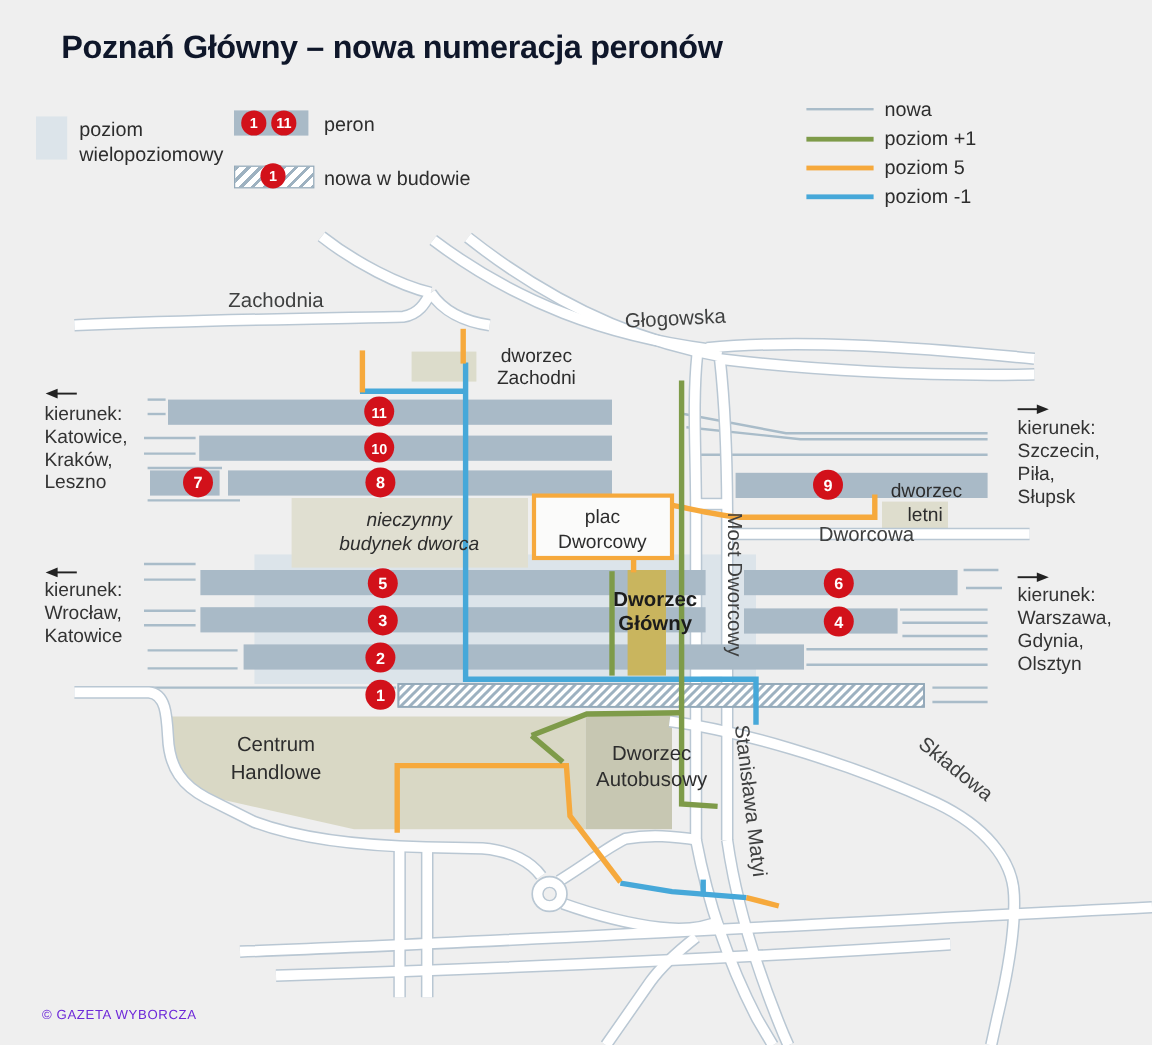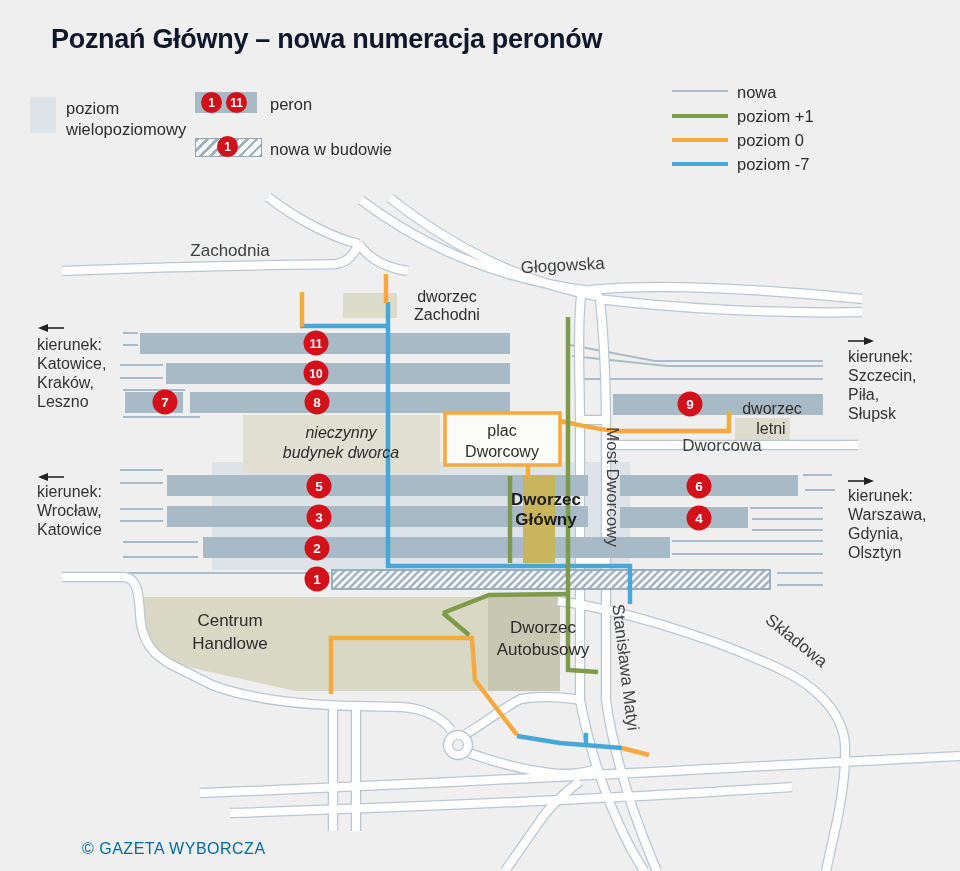--- a/index.html
+++ b/index.html
@@ -1,20 +1,20 @@
 <!DOCTYPE html>
 <html><head>
 <meta charset="utf-8">
 <style>
   html,body{margin:0;padding:0;background:#efefef;}
   body{font-family:"Liberation Sans", sans-serif;}
   .stage{position:relative;width:960px;height:871px;background:#efefef;overflow:hidden;}
   .abs{position:absolute;}
   .title{left:51px;top:24px;font-size:27px;font-weight:bold;color:#0f172a;letter-spacing:-0.3px;}
-  .credit{left:35px;top:840px;font-size:16px;color:#0369a1;letter-spacing:0.5px;margin-left:47px;}
+  .credit{left:35px;top:840px;font-size:11px;color:#6d28d9;letter-spacing:0.5px;}
   .lg-parking-swatch{left:30px;top:97px;width:26px;height:36px;background:#dce4ea;}
   .lg-text{font-size:16.5px;color:#2d2d2d;}
   .lg-parking-label{left:66px;top:98px;line-height:21px;}
   .lg-perony-swatch{left:195px;top:92px;width:62px;height:21px;background:#a9bac7;}
   .badge{position:absolute;width:21px;height:21px;border-radius:50%;background:#d2111a;color:#fff;
          font-weight:bold;font-size:12px;display:flex;align-items:center;justify-content:center;}
   .lg-perony-label{left:270px;top:95px;}
   .lg-budowie-swatch{left:195px;top:138px;width:65px;height:17px;border:1px solid #93a9b9;
       background:repeating-linear-gradient(135deg,#9db1c0 0 2.5px,#ffffff 2.5px 7px);}
   .lg-budowie-label{left:270px;top:140px;}
@@ -329,20 +329,20 @@
 
     <div class="abs lg-budowie-swatch"></div>
     <div class="badge" style="left:217px;top:136px;">1</div>
     <div class="abs lg-budowie-label lg-text">nowa w budowie</div>
 
     <div class="abs lg-line lg-line-tory"></div>
     <div class="abs lg-tory-label lg-text">nowa</div>
     <div class="abs lg-line lg-line-p1"></div>
     <div class="abs lg-p1-label lg-text">poziom +1</div>
     <div class="abs lg-line lg-line-p0"></div>
-    <div class="abs lg-p0-label lg-text">poziom 0</div>
+    <div class="abs lg-p0-label lg-text">poziom 5</div>
     <div class="abs lg-line lg-line-m1"></div>
-    <div class="abs lg-m1-label lg-text">poziom -7</div>
+    <div class="abs lg-m1-label lg-text">poziom -1</div>
   </div>
 
   <div class="abs credit">© GAZETA WYBORCZA</div>
 
 </div>
 
 </body></html>

